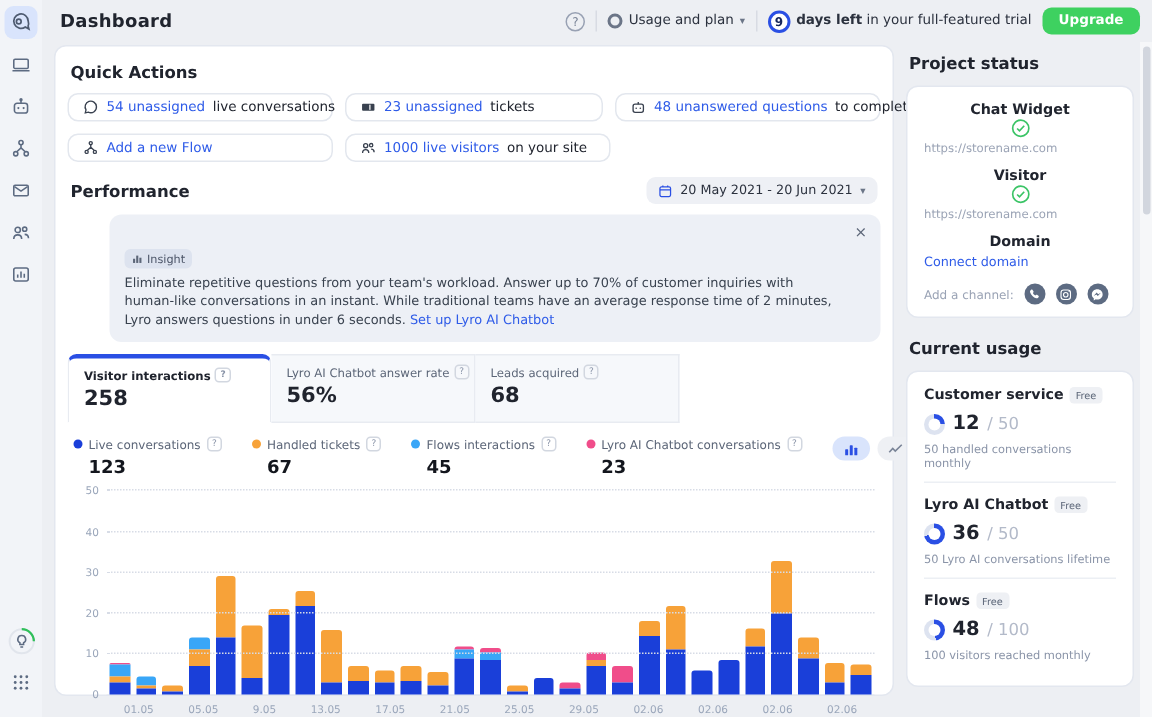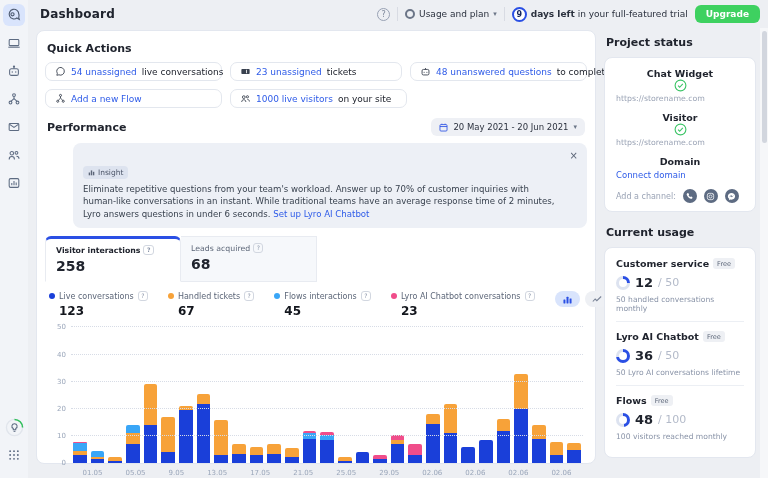--- a/index.html
+++ b/index.html
@@ -315,20 +315,27 @@
   <div class="tabs">
     <div class="tab active">
       <div class="tab-label bold-label">
           <span>Visitor interactions</span>
           <span class="q-chip">?</span>
         </div>
       <div class="tab-value">258</div>
     </div>
     <div class="tab">
       <div class="tab-label">
+          <span>Lyro AI Chatbot answer rate</span>
+          <span class="q-chip">?</span>
+        </div>
+      <div class="tab-value">56%</div>
+    </div>
+    <div class="tab">
+      <div class="tab-label">
           <span>Leads acquired</span>
           <span class="q-chip">?</span>
         </div>
       <div class="tab-value">68</div>
     </div>
   </div>
 
   <div class="legend-row">
     <div class="legend-item">
       <div class="legend-top">

